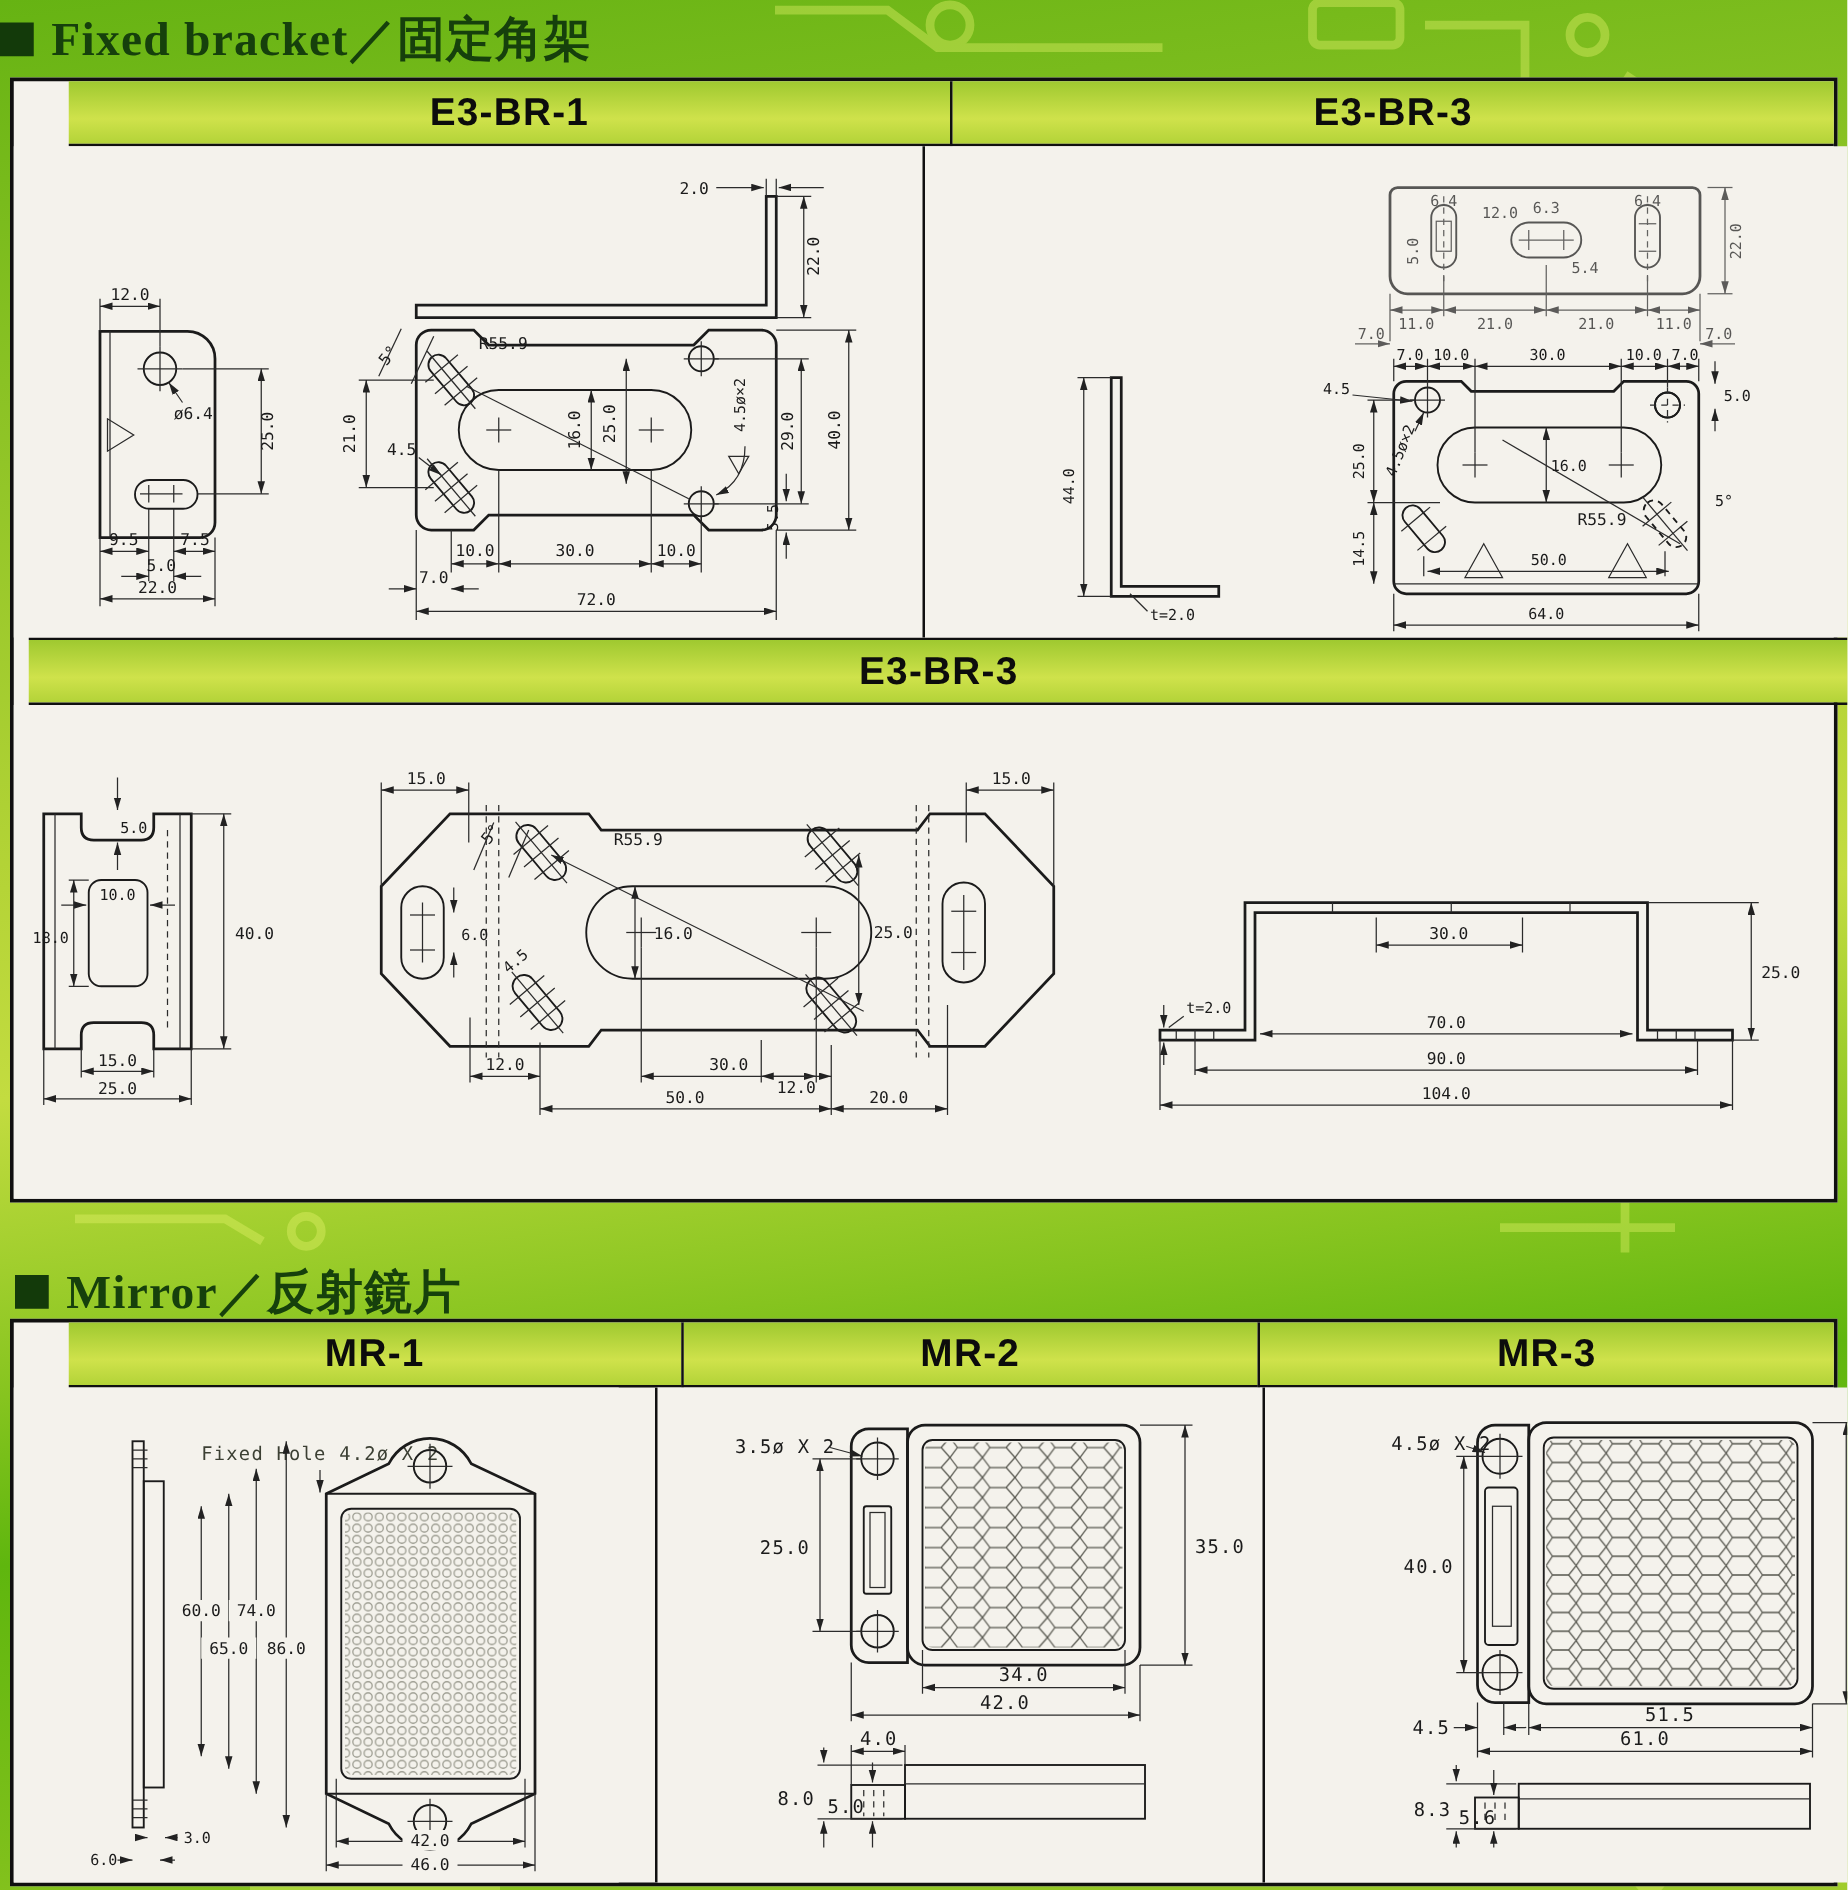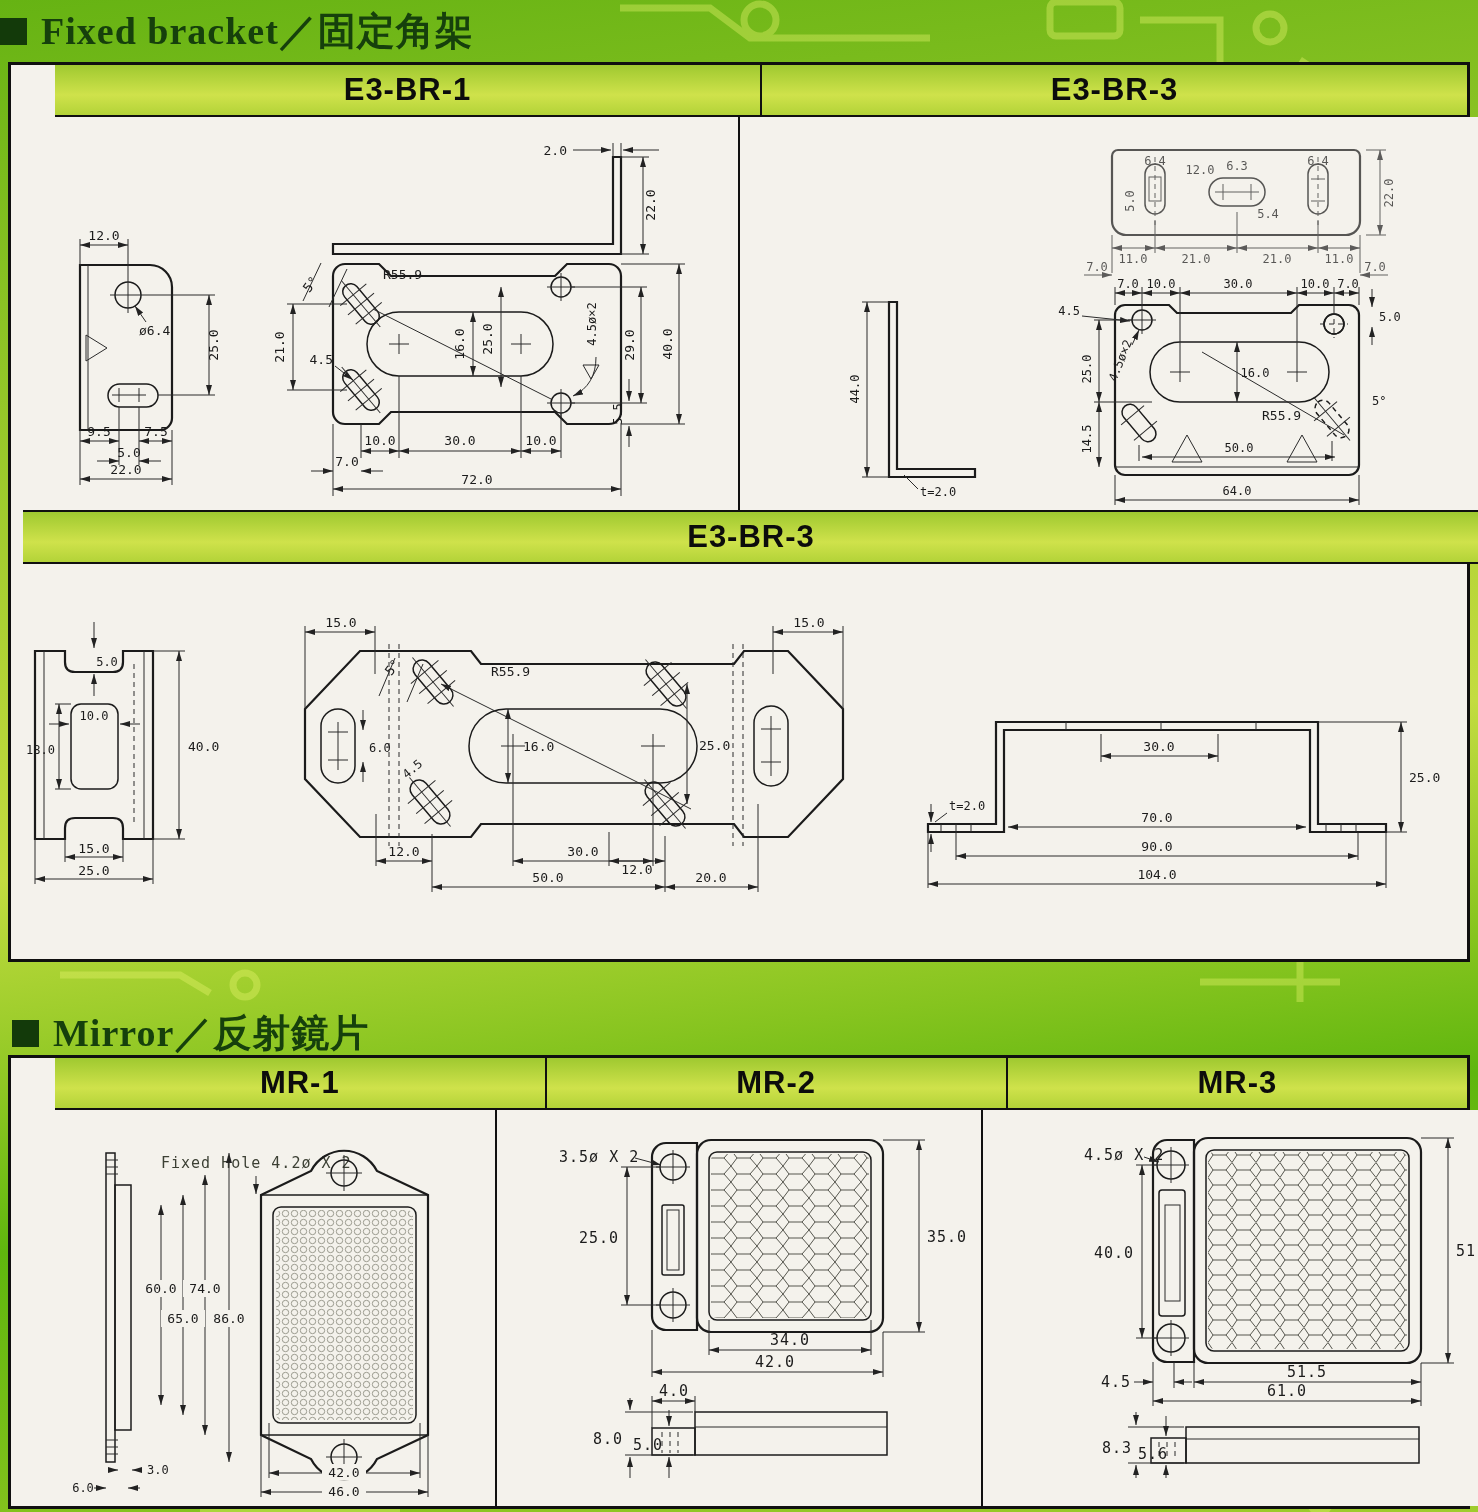--- a/index.html
+++ b/index.html
@@ -644,21 +644,21 @@
           <line class="dl" x1="258" y1="363" x2="409" y2="363" marker-start="url(#a4)" marker-end="url(#a4)"></line>
           <rect x="311" y="354" width="44" height="16" fill="#f4f2ec"></rect>
               <text class="am" x="333" y="367">42.0</text>
           <line class="dl" x1="250" y1="382" x2="417" y2="382" marker-start="url(#a4)" marker-end="url(#a4)"></line>
           <rect x="311" y="373" width="44" height="16" fill="#f4f2ec"></rect>
               <text class="am" x="333" y="386">46.0</text>
         </g>
       </svg>
     </div>
 
-    <div class="panel div" style="width:484px;height:396px;">
+    <div class="panel div" style="width:484px;height:396px;margin-left:29px;">
       <svg width="484" height="396" viewBox="0 0 484 396">
         <defs>
           <marker id="a5" markerWidth="11" markerHeight="8" refX="10" refY="3" orient="auto-start-reverse" markerUnits="userSpaceOnUse">
                 <path d="M0,0L10,3L0,6Z" fill="#222"></path>
               </marker>
           <pattern id="hx5" width="26" height="16" patternUnits="userSpaceOnUse">
                 <path d="M6,0 H19 L26,8 L19,16 H6 L0,8 Z" fill="none" stroke="#55554d" stroke-width="1"></path>
               </pattern>
         </defs>
         <g>

